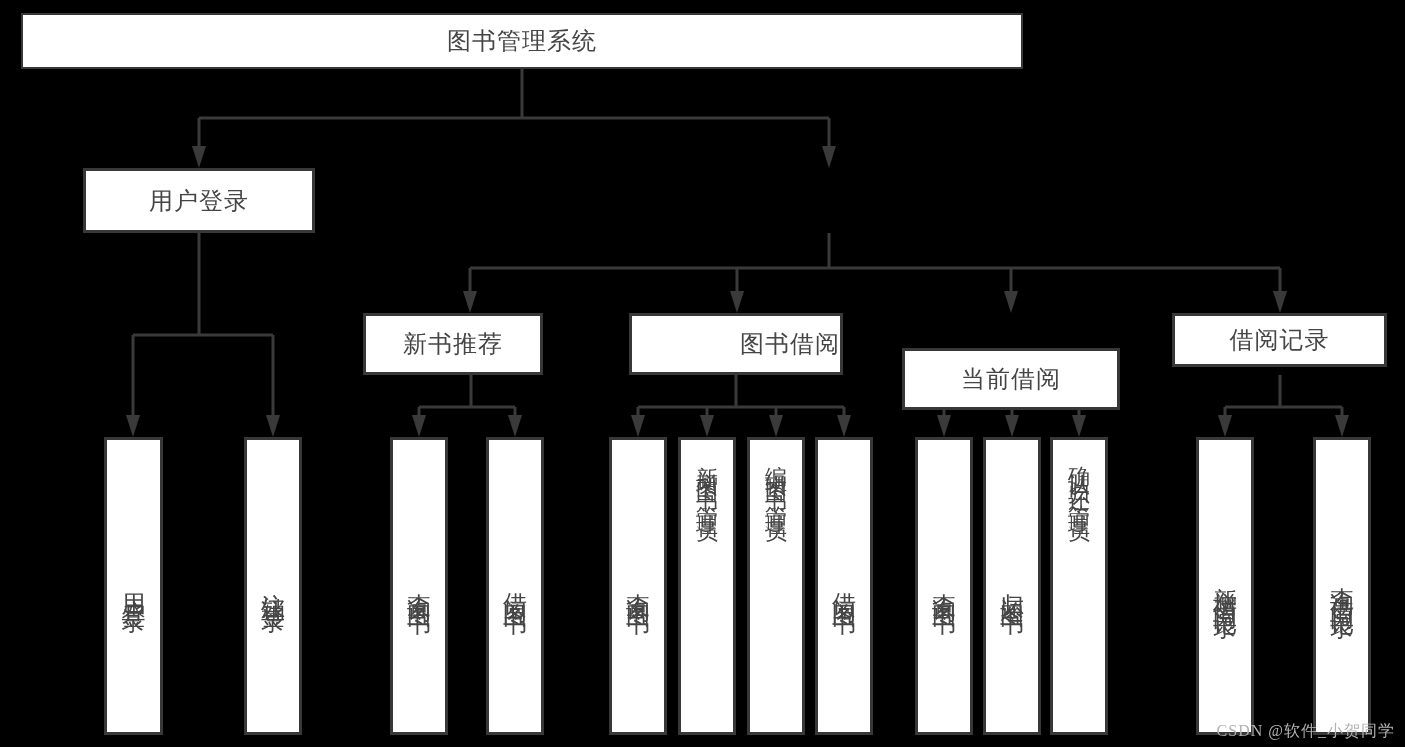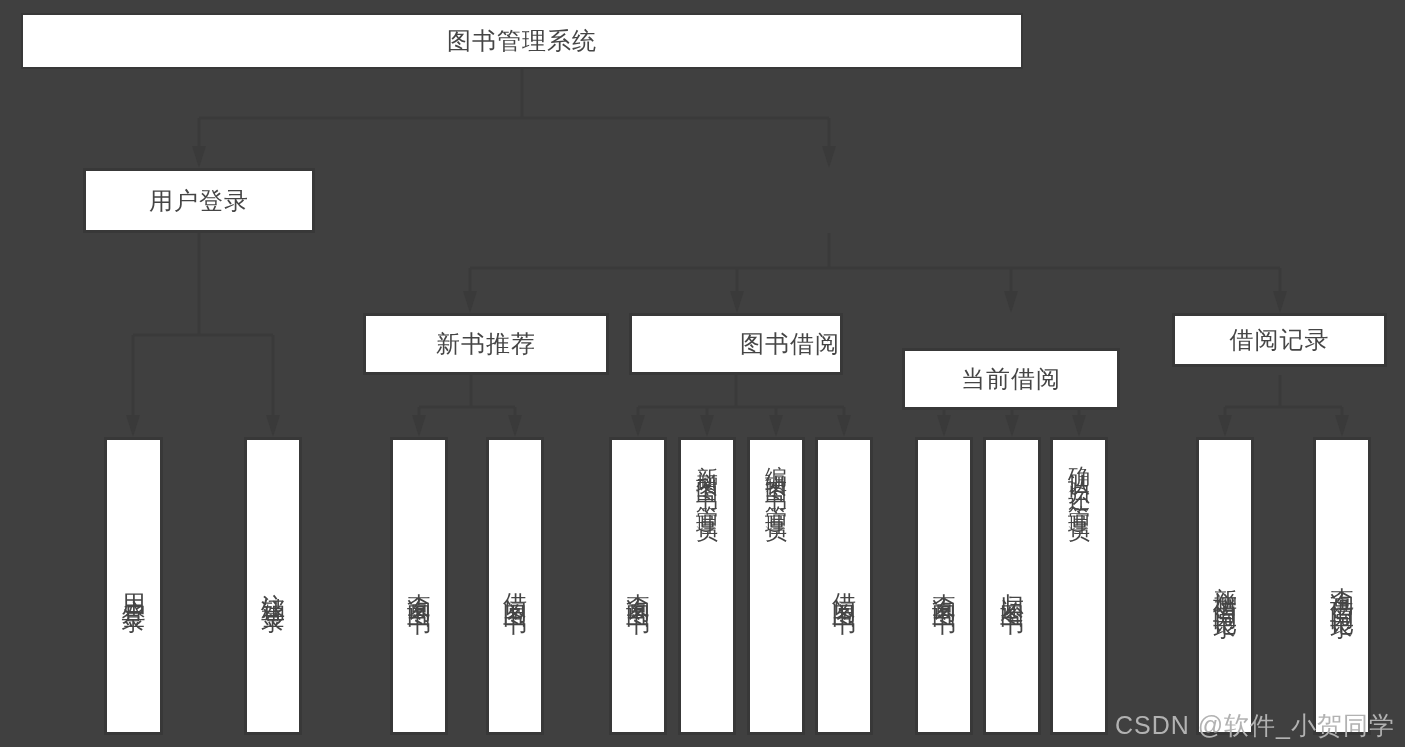--- a/index.html
+++ b/index.html
@@ -1,38 +1,38 @@
 <!DOCTYPE html>
 <html><head>
 <meta charset="utf-8">
 <style>
   html,body { margin:0; padding:0; background:#ffffff; }
   .stage {
     position:relative; width:1405px; height:747px;
-    background:#404040; overflow:hidden;
+    background:#000000; overflow:hidden;
     font-family:"Liberation Sans", sans-serif; color:#454545;
   }
   svg.wires { position:absolute; left:0; top:0; width:1405px; height:747px; }
   .wires path { stroke:#3a3a3a; stroke-width:3; fill:none; }
   .wires polygon { fill:#3a3a3a; stroke:none; }
 
   .box {
     position:absolute; background:#ffffff; box-sizing:border-box;
     border:3px solid #383838;
     display:flex; align-items:center; justify-content:center;
   }
   .hlabel { font-size:24px; letter-spacing:1px; white-space:nowrap; }
 
   
   #n-root { left:21px; top:13px; width:1002px; height:56px; border-width:2px; }
   
   #n-user-login { left:83px;  top:168px; width:232px; height:65px; }
   #n-book-mgmt  { left:712px; top:168px; width:235px; height:65px; }
   
-  #n-new-rec { left:363px;  top:313px; width:246px; height:62px; }
+  #n-new-rec { left:363px;  top:313px; width:180px; height:62px; }
   #n-borrow  { left:629px;  top:313px; width:214px; height:62px;justify-content:flex-end; }
   #n-current { left:902px;  top:313px; width:218px; height:62px;margin-top:35px; }
   #n-records { left:1172px; top:313px; width:215px; height:54px; }
 
   
   .leaf { top:437px; height:298px; width:58px; }
   .leaf.top-align { align-items:flex-start; padding-top:8px; }
   .vtext {
     writing-mode:vertical-rl; text-orientation:mixed;
     font-size:24px; letter-spacing:6px; line-height:1; white-space:nowrap;
@@ -48,21 +48,21 @@
   #l-bb-edit    { left:747px; }
   #l-bb-borrow  { left:815px; }
   #l-cb-query   { left:915px; }
   #l-cb-return  { left:983px; }
   #l-cb-confirm { left:1050px; }
   #l-br-add     { left:1196px; }
   #l-br-query   { left:1313px; }
 
   .watermark {
     position:absolute; right:10px; bottom:5px;
-    font-size:25px; letter-spacing:1px; color:#b2b2b2; white-space:nowrap;
+    font-size:16px; letter-spacing:1px; color:#b2b2b2; white-space:nowrap;font-family:Liberation Serif, serif;
   }
 </style>
 </head>
 <body>
 
 <div class="stage">
 
   <svg class="wires" viewBox="0 0 1405 747" xmlns="http://www.w3.org/2000/svg">
 
     <g>

